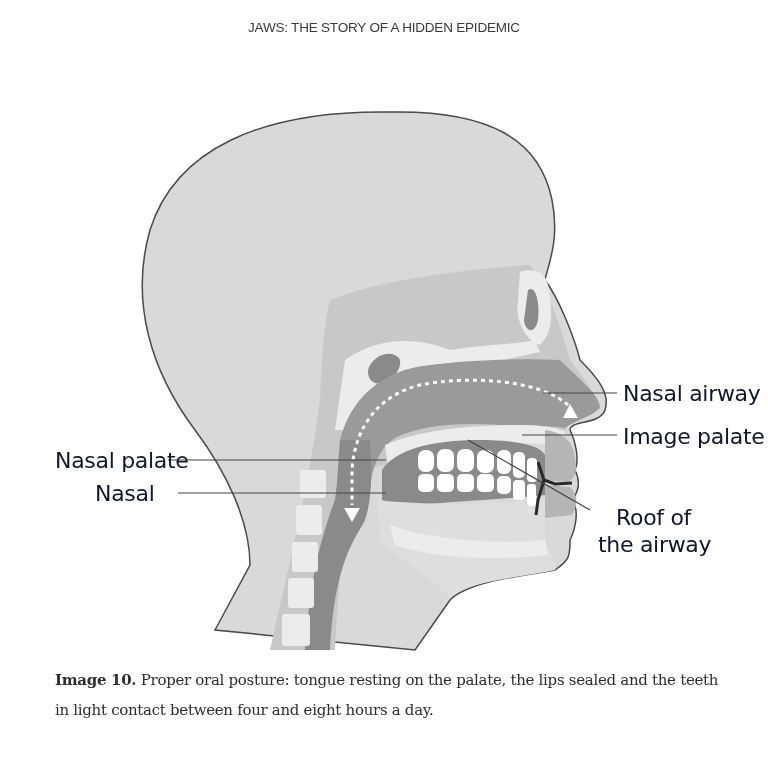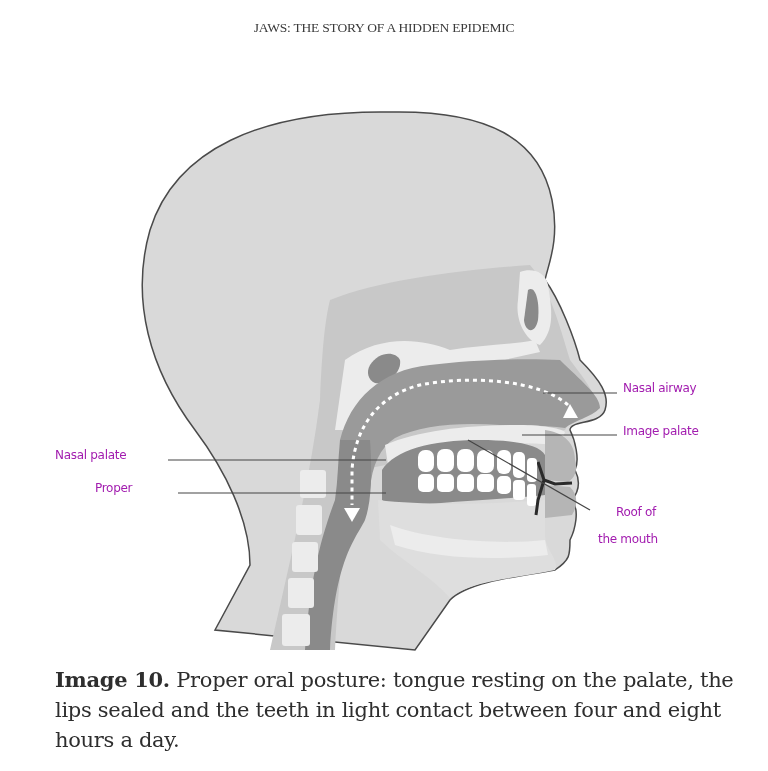--- a/index.html
+++ b/index.html
@@ -1,29 +1,29 @@
 <!DOCTYPE html>
 <html><head>
 <meta charset="utf-8">
 <style>
   html, body { margin: 0; padding: 0; background: #ffffff; }
   body { width: 768px; height: 771px; position: relative; overflow: hidden; font-family: "Liberation Sans", sans-serif; }
   .running-header {
     position: absolute; top: 20px; left: 0; width: 768px; text-align: center;
-    font-family: Liberation Serif, serif; font-size: 13.5px; color: #3a3a3a;
+    font-family: Liberation Sans, sans-serif; font-size: 13.5px; color: #3a3a3a;
     letter-spacing: -0.2px;
   }
   .figure { position: absolute; left: 0; top: 0; width: 768px; height: 660px; }
   .label {
-    position: absolute; font-family: "DejaVu Sans", sans-serif; font-size: 12px; color: #a21caf;
+    position: absolute; font-family: "DejaVu Sans", sans-serif; font-size: 22px; color: #0f172a;
     white-space: nowrap; letter-spacing: -0.3px;
   }
   .caption {
     position: absolute; left: 55px; top: 665px; width: 680px;
-    font-family: "DejaVu Serif", serif; font-size: 21px; line-height: 30px; color: #2e2e2e;
+    font-family: "DejaVu Serif", serif; font-size: 15px; line-height: 30px; color: #2e2e2e;
     letter-spacing: -0.3px;
   }
   .caption b { font-weight: bold; }
 </style>
 </head>
 <body>
 
 <div class="running-header">JAWS: THE STORY OF A HIDDEN EPIDEMIC</div>
 
 <div class="figure">
@@ -90,18 +90,18 @@
       <line x1="522" y1="435" x2="617" y2="435"></line>
       <line x1="168" y1="460" x2="386" y2="460"></line>
       <line x1="178" y1="493" x2="386" y2="493"></line>
       <line x1="468" y1="440" x2="590" y2="510"></line>
     </g>
   </svg>
 
   <div class="label" style="left:623px;top:381px;">Nasal airway</div>
   <div class="label" style="left:623px;top:424px;">Image palate</div>
   <div class="label" style="left:55px;top:448px;">Nasal palate</div>
-  <div class="label" style="left:95px;top:481px;">Proper</div>
+  <div class="label" style="left:95px;top:481px;">Nasal</div>
   <div class="label" style="left:616px;top:505px;">Roof of</div>
-  <div class="label" style="left:598px;top:532px;">the mouth</div>
+  <div class="label" style="left:598px;top:532px;">the airway</div>
 </div>
 
 <div class="caption"><b>Image 10.</b><span> Proper oral posture: tongue resting on the palate, the lips sealed and the teeth in light contact between four and eight hours a day.</span></div>
 
 </body></html>

